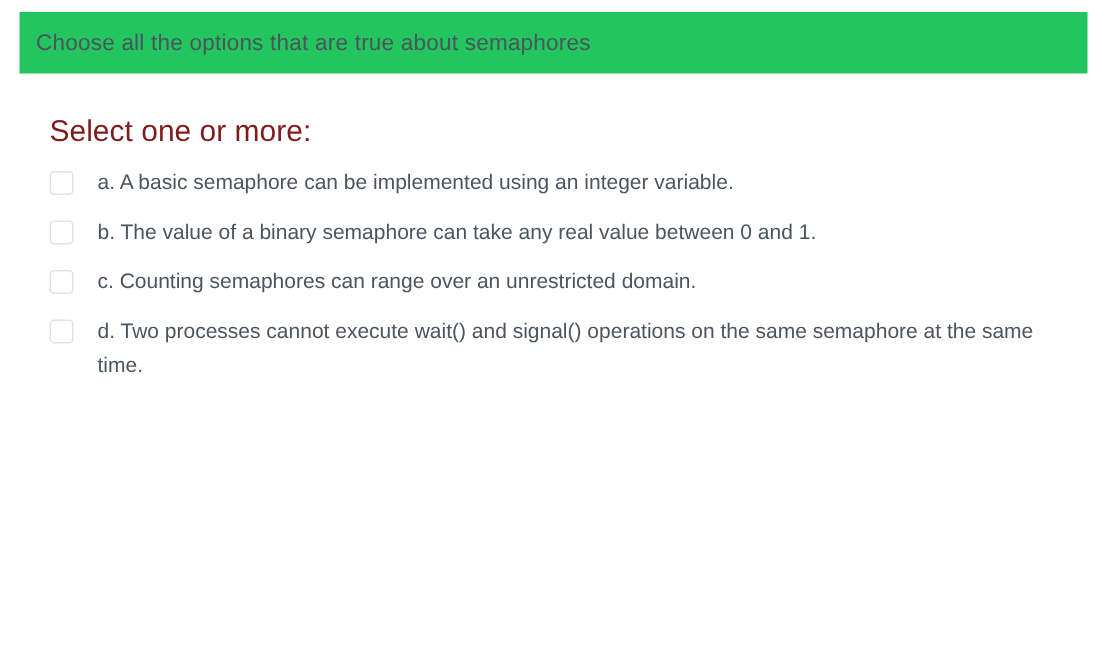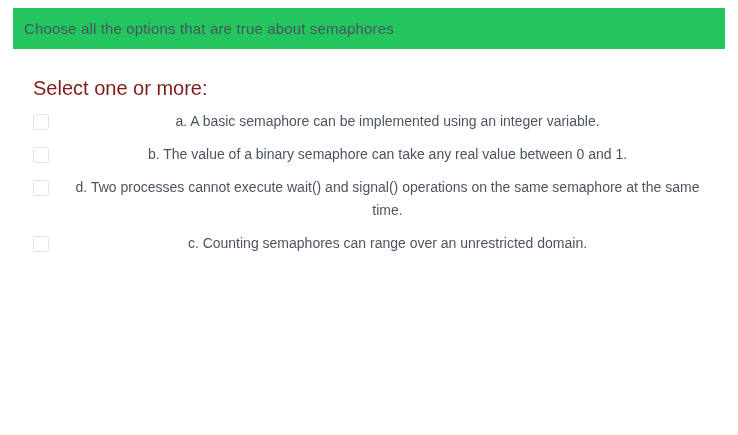--- a/index.html
+++ b/index.html
@@ -60,21 +60,20 @@
     position: absolute;
     left: 33px;
     top: 110px;
     width: 690px;
   }
 
   .answer-row {
     display: flex;
     align-items: flex-start;
     margin-bottom: 10px;
-    text-align: center;
   }
 
   .checkbox {
     flex: 0 0 auto;
     width: 16px;
     height: 16px;
     border: 1px solid #dfe3e8;
     border-radius: 3px;
     background: #ffffff;
     margin-top: 4px;
@@ -110,24 +109,24 @@
       <span class="answer-label">a. A basic semaphore can be implemented using an integer variable.</span>
     </div>
 
     <div class="answer-row">
       <span class="checkbox"></span>
       <span class="answer-label">b. The value of a binary semaphore can take any real value between 0 and 1.</span>
     </div>
 
     <div class="answer-row">
       <span class="checkbox"></span>
-      <span class="answer-label">d. Two processes cannot execute wait() and signal() operations on the same semaphore at the same time.</span>
+      <span class="answer-label">c. Counting semaphores can range over an unrestricted domain.</span>
     </div>
 
     <div class="answer-row">
       <span class="checkbox"></span>
-      <span class="answer-label">c. Counting semaphores can range over an unrestricted domain.</span>
+      <span class="answer-label">d. Two processes cannot execute wait() and signal() operations on the same semaphore at the same time.</span>
     </div>
 
 
 
   </div>
 </div>
 
 </body></html>

